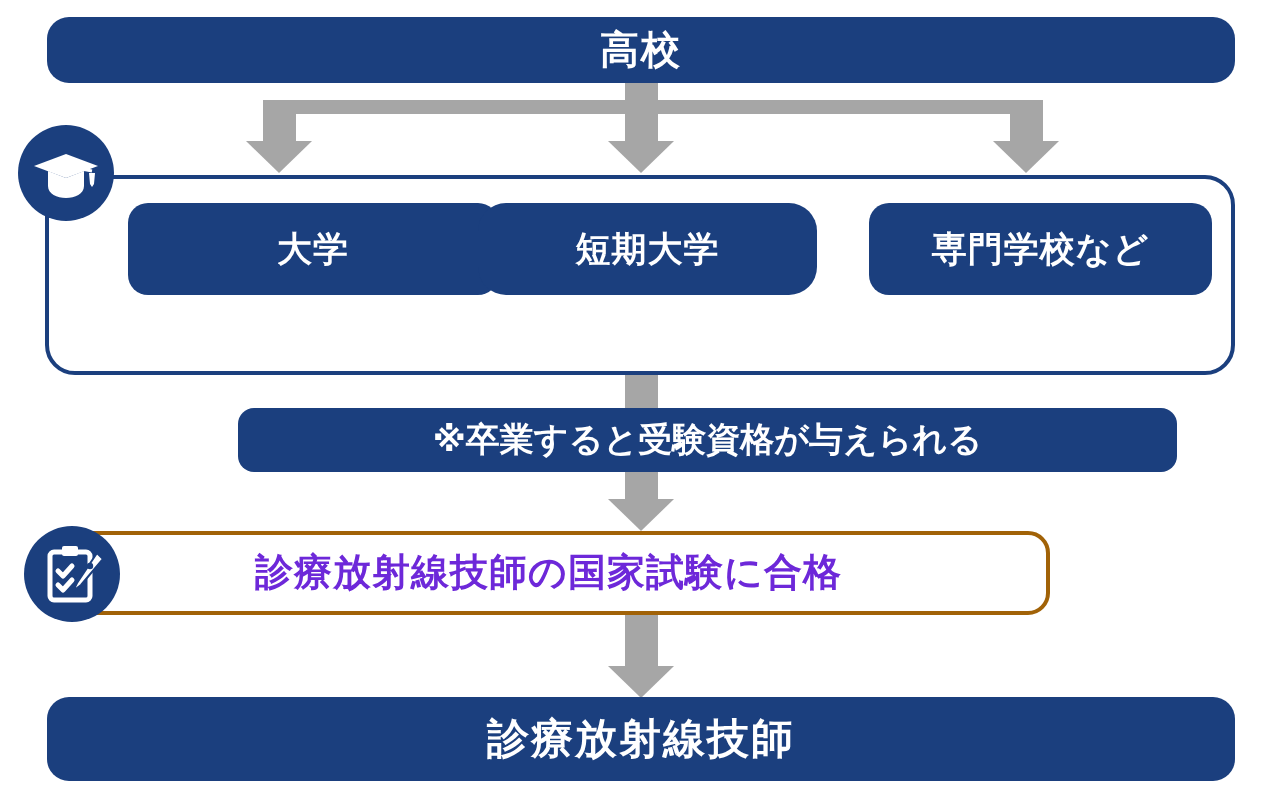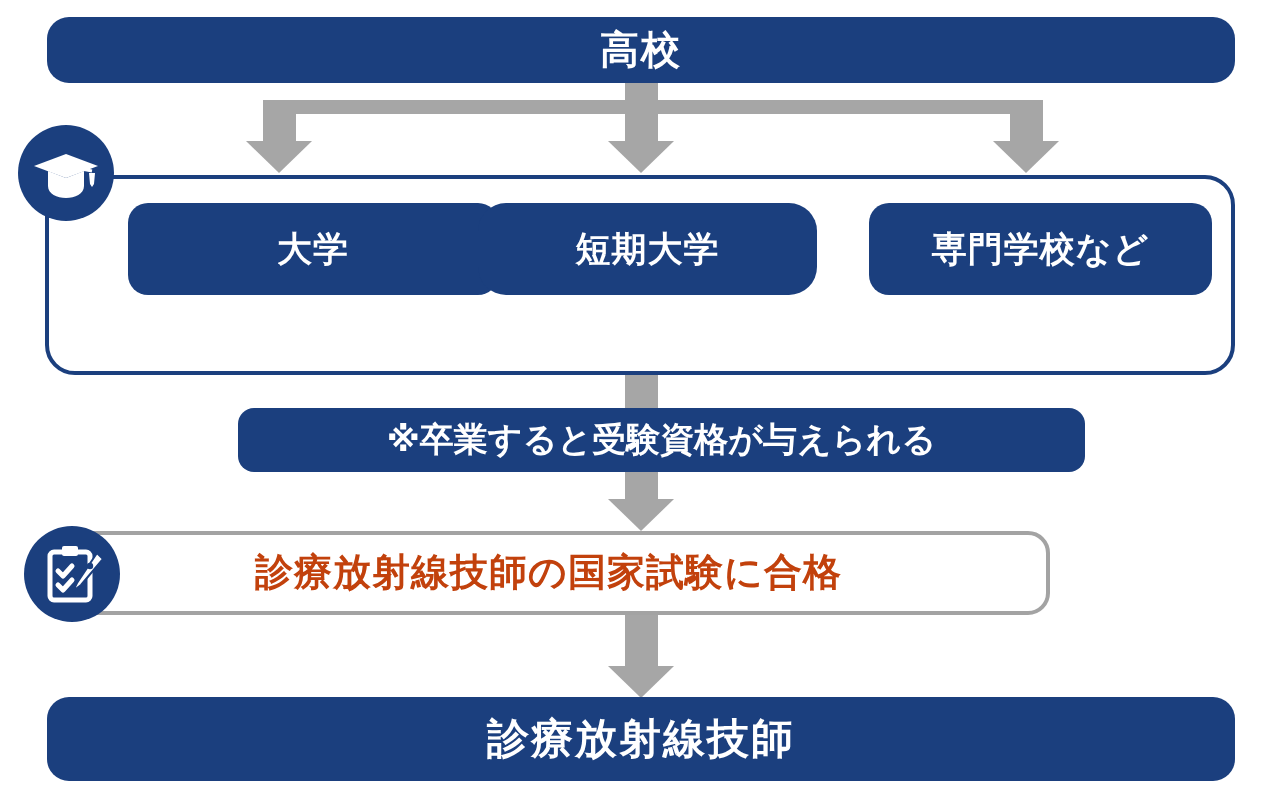--- a/index.html
+++ b/index.html
@@ -31,22 +31,22 @@
     text-align: center;
     line-height: 1.1;
   }
   .node-filled {
     background: #1b3f7e;
     color: #ffffff;
     font-weight: 700;
   }
   .node-outline {
     background: #ffffff;
-    border: 4px solid #a3a3a3;
-    color: #c2410c;
+    border: 4px solid #a16207;
+    color: #6d28d9;
     font-weight: 700;
   }
 
   
   #node-highschool {
     left: 47px;
     top: 17px;
     width: 1188px;
     height: 66px;
     border-radius: 22px;
@@ -88,21 +88,21 @@
     font-size: 30px;
     font-weight: 700;
     letter-spacing: -0.5px;
     white-space: nowrap;
   }
 
   
   #node-note {
     left: 238px;
     top: 408px;
-    width: 847px;
+    width: 939px;
     height: 64px;
     border-radius: 16px;
     font-size: 34px;
   }
 
   
   #node-exam {
     left: 47px;
     top: 531px;
     width: 1003px;

